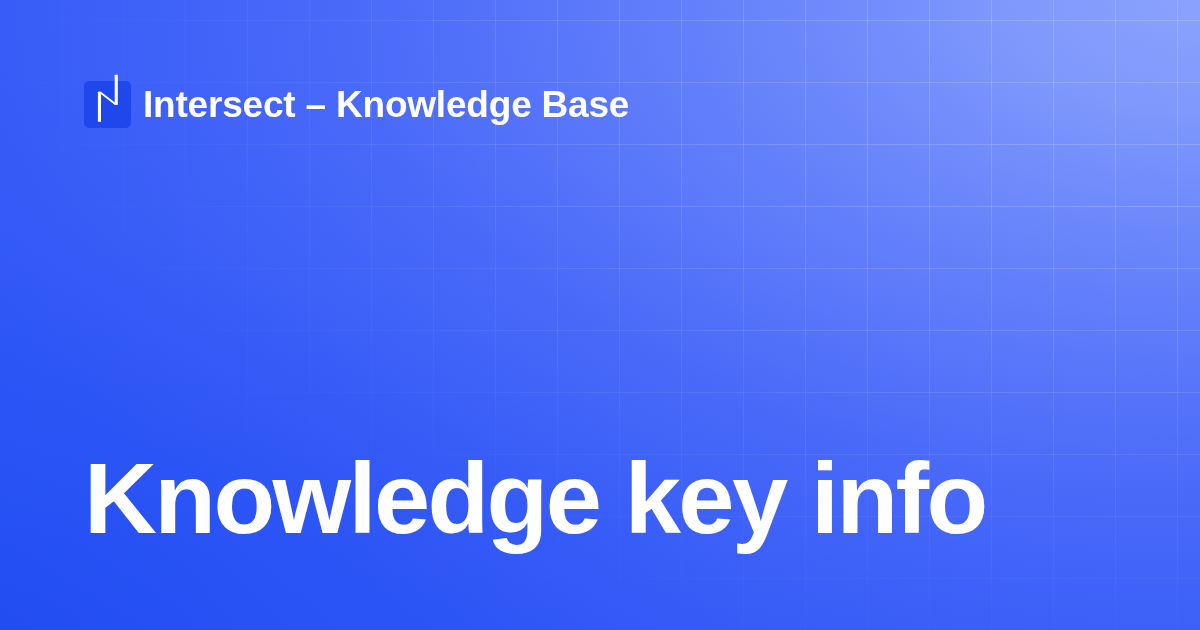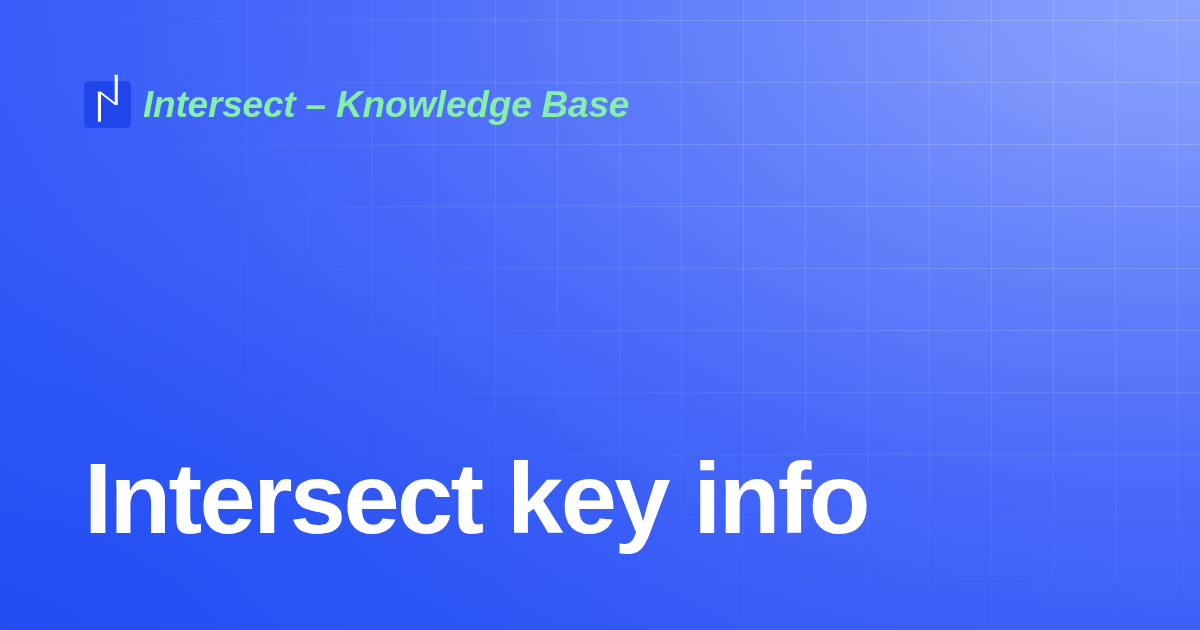--- a/index.html
+++ b/index.html
@@ -104,24 +104,23 @@
     transform:translate(-50%,-52%);
     width:47px; height:60px;
     display:block;
     overflow:visible;
   }
 
   .brand-title {
     font-size:37px;
     line-height:1;
     font-weight:700;
-    color:#86efac;
+    color:#ffffff;
     letter-spacing:-0.2px;
     white-space:nowrap;
-    font-style:italic;
   }
 
   
   .headline {
     position:absolute;
     left:84px;
     top:446px;
     width:1040px;
     font-size:101px;
     line-height:1.04;
@@ -151,16 +150,16 @@
             <rect x="13.4" y="19.0" width="3.1" height="30.0" rx="0.4"></rect>
             <rect x="30.2" y="2.0" width="3.1" height="30.0" rx="0.4"></rect>
             <polygon points="13.4,19.0 16.5,19.0 33.3,32.0 30.2,32.0"></polygon>
           </g>
         </svg>
       </span>
 
       <span class="brand-title">Intersect – Knowledge Base</span>
     </div>
 
-    <h1 class="headline">Intersect key info</h1>
+    <h1 class="headline">Knowledge key info</h1>
 
   </div>
 </div>
 
 </body></html>

